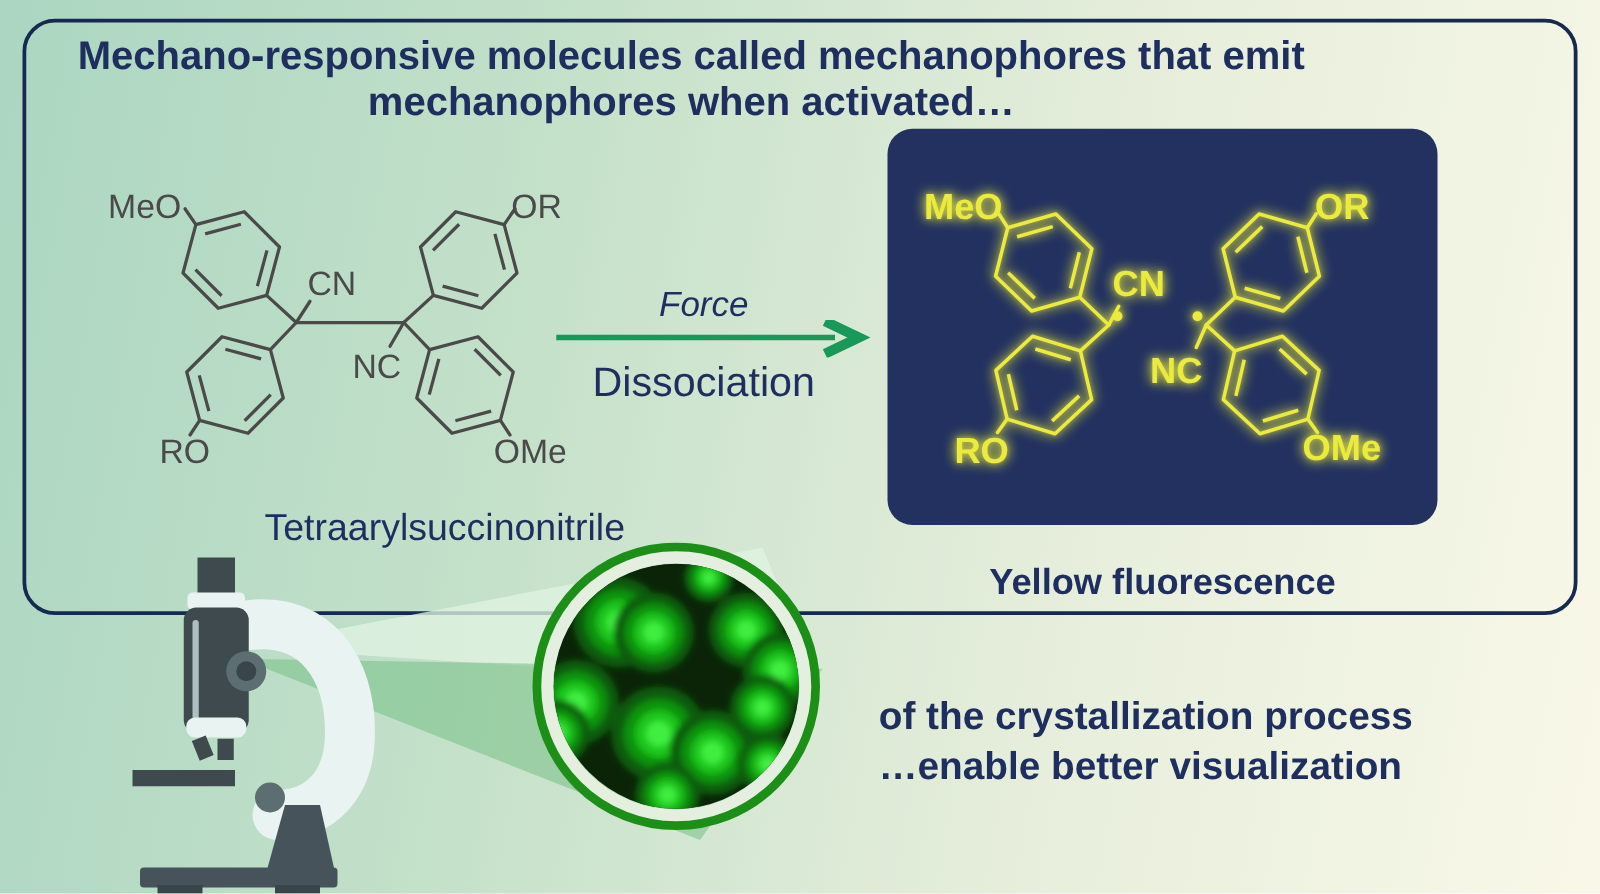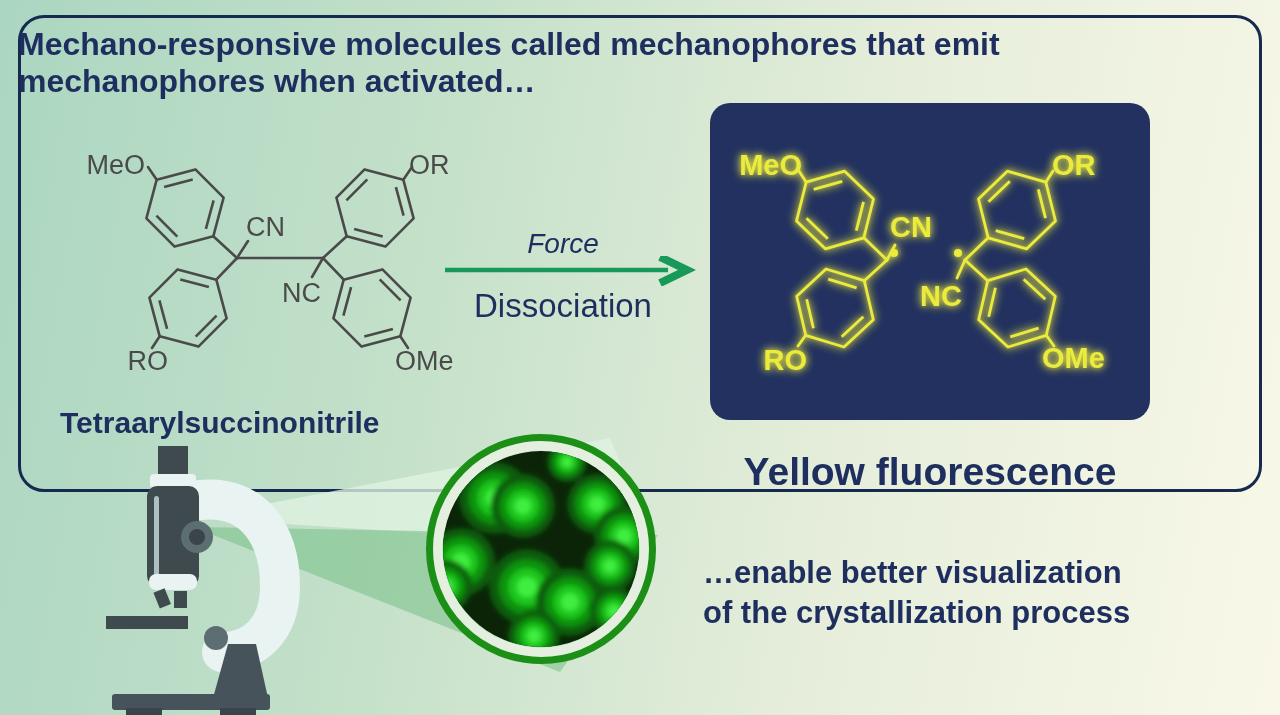--- a/index.html
+++ b/index.html
@@ -6,43 +6,43 @@
   .canvas{
     position:relative;width:1280px;height:715px;overflow:hidden;
     background:linear-gradient(100deg,#abd6c1 0%,#c3e0c9 32%,#e6eedb 66%,#f9f8e8 100%);
     font-family:"Liberation Sans",sans-serif;
   }
   .frame{
     position:absolute;left:18px;top:15px;width:1244px;height:477px;
     border:3px solid #16294f;border-radius:26px;box-sizing:border-box;z-index:1;
   }
   .title{
-    position:absolute;left:18px;top:26px;width:1070px;
+    position:absolute;left:18px;top:26px;width:1070px;text-align:center;
     font-size:32px;line-height:37px;font-weight:bold;color:#1e2e5e;z-index:2;
   }
   .mol-svg{position:absolute;z-index:2;}
   #mol-gray{left:55px;top:130px;}
   #mol-yellow{left:0;top:0;filter:drop-shadow(0 0 5px rgba(235,235,62,0.85)) drop-shadow(0 0 2px rgba(235,235,62,0.6));}
   .dark-box{
     position:absolute;left:710px;top:103px;width:440px;height:317px;
     background:#223160;border-radius:20px;z-index:2;
   }
   .glabel{fill:#4a4a4a;font-family:"Liberation Sans",sans-serif;font-size:27px;}
   .ylabel{fill:#ebeb3e;font-family:"Liberation Sans",sans-serif;font-size:29px;font-weight:bold;}
   .arrow-group{position:absolute;left:430px;top:228px;width:266px;z-index:2;text-align:center;color:#1e2e5e;}
   .force-label{font-size:28px;font-style:italic;}
   .dissoc-label{font-size:33px;margin-top:27px;}
   .arrow-svg{position:absolute;left:440px;top:256px;z-index:2;}
   .reactant-caption{
-    position:absolute;left:60px;top:406px;width:440px;text-align:left;
-    font-size:30px;font-weight:bold;color:#1e2e5e;z-index:2;
+    position:absolute;left:60px;top:406px;width:440px;text-align:right;
+    font-size:30px;font-weight:normal;color:#1e2e5e;z-index:2;
   }
   .product-caption{
     position:absolute;left:710px;top:450px;width:440px;text-align:center;
-    font-size:39px;font-weight:bold;color:#1e2e5e;z-index:2;
+    font-size:29px;font-weight:bold;color:#1e2e5e;z-index:2;
   }
   .beam-svg{position:absolute;left:185px;top:425px;z-index:3;}
   .micrograph-svg{position:absolute;left:424px;top:434px;z-index:4;}
   .microscope-svg{position:absolute;left:100px;top:440px;z-index:5;}
   .bottom-text{
     position:absolute;left:703px;top:553px;
     font-size:31px;line-height:40px;font-weight:bold;color:#1e2e5e;z-index:2;
   }
 </style>
 </head>
@@ -226,17 +226,17 @@
     <rect x="47" y="46" width="52" height="100" rx="10" fill="#3e4a4e"></rect>
     <rect x="54" y="56" width="5" height="80" rx="2.5" fill="#aebfc2"></rect>
     <circle cx="97" cy="97" r="16" fill="#5d6e73"></circle>
     <circle cx="97" cy="97" r="8" fill="#39454a"></circle>
     <rect x="49" y="134" width="48" height="16" rx="7" fill="#e9f3f1"></rect>
     <rect x="56" y="150" width="12" height="17" fill="#3e4a4e" transform="rotate(-22 62 158)"></rect>
     <rect x="74" y="151" width="13" height="17" fill="#3e4a4e"></rect>
   </svg>
 
   <div class="bottom-text">
+    <div>of the crystallization process</div>
     <div>…enable better visualization</div>
-    <div>of the crystallization process</div>
   </div>
 
 </div>
 
 </body></html>

